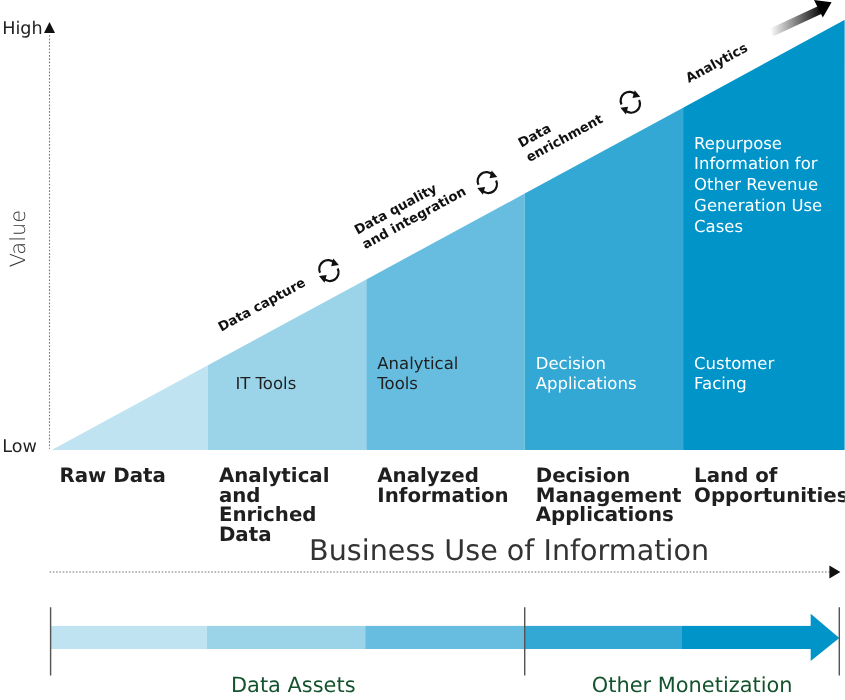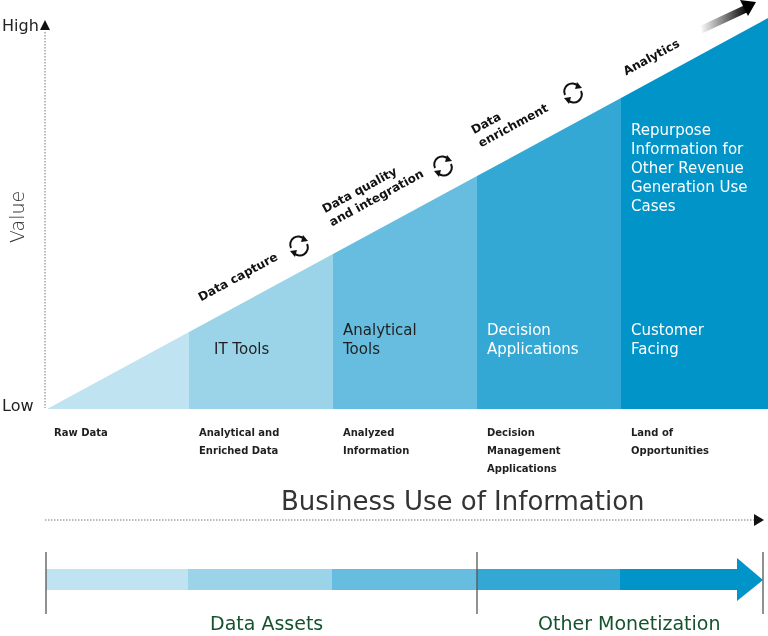--- a/index.html
+++ b/index.html
@@ -5,21 +5,21 @@
   html, body { margin: 0; padding: 0; background: #ffffff; }
   body { width: 768px; height: 636px; position: relative; overflow: hidden;
          font-family: "DejaVu Sans", "Liberation Sans", sans-serif; color: #222; }
   .abs { position: absolute; }
   svg.main { position: absolute; left: 0; top: 0; }
   .axis-label { font-size: 16px; color: #222; }
   .value-label { font-size: 19px; color: #333; transform-origin: left top; transform: rotate(-90deg); font-weight: 300; }
   .col-text { font-size: 15px; line-height: 19px; }
   .col-text.dark { color: #1f1f1f; }
   .col-text.light { color: #ffffff; }
-  .stage-label { font-size: 10px; font-weight: bold; line-height: 18px; color: #1f1f1f; }
+  .stage-label { font-size: 18px; font-weight: bold; line-height: 18px; color: #1f1f1f; }
   .diag { font-size: 12px; font-weight: bold; color: #111; transform-origin: left bottom; white-space: nowrap; line-height: 15px; }
   .bottom-title { font-size: 26px; color: #333; }
   .phase-label { font-size: 19px; color: #14532d; }
 </style>
 </head>
 <body>
 
 <svg class="main" width="768" height="636" viewBox="0 0 768 636">
 
   <line x1="45" y1="32" x2="45" y2="408" stroke="#777" stroke-width="1" stroke-dasharray="1.5,1.5"></line>

